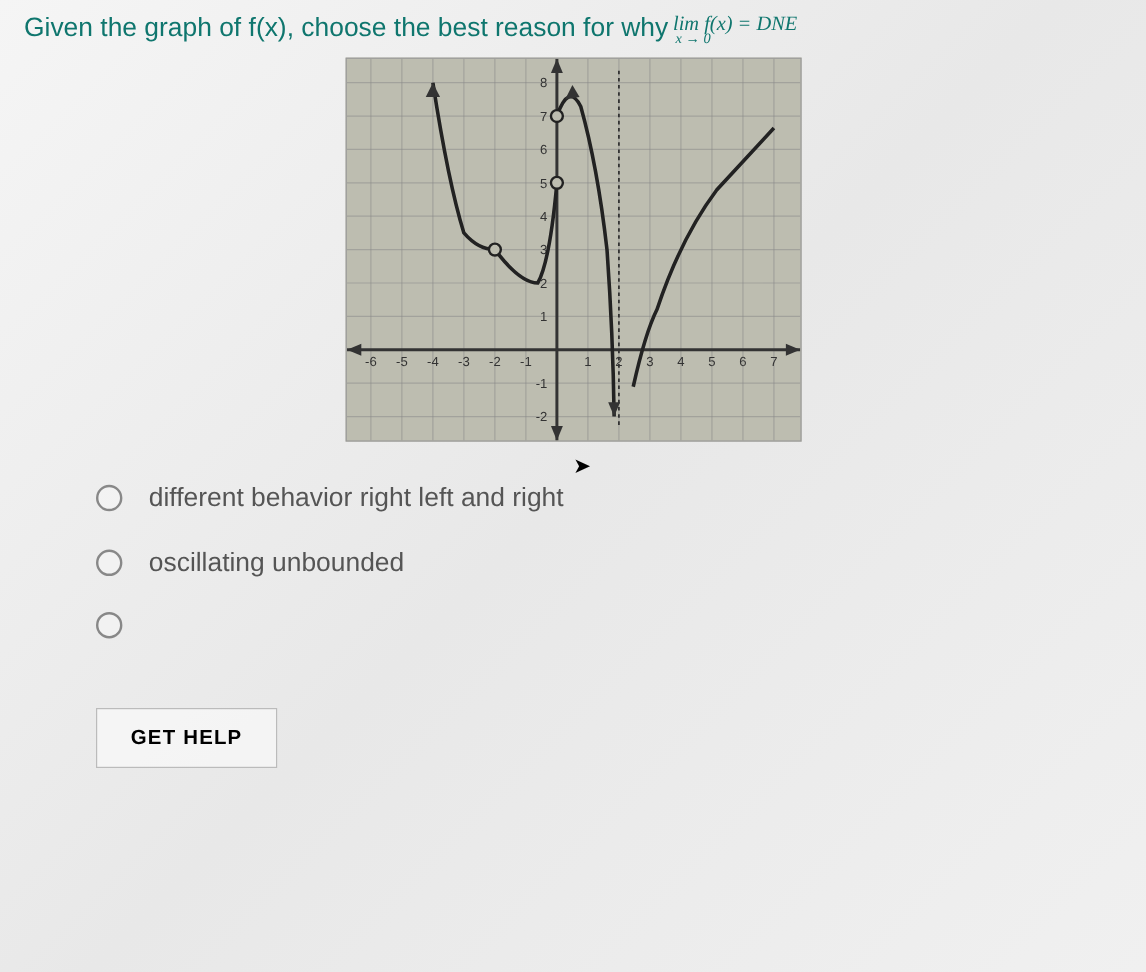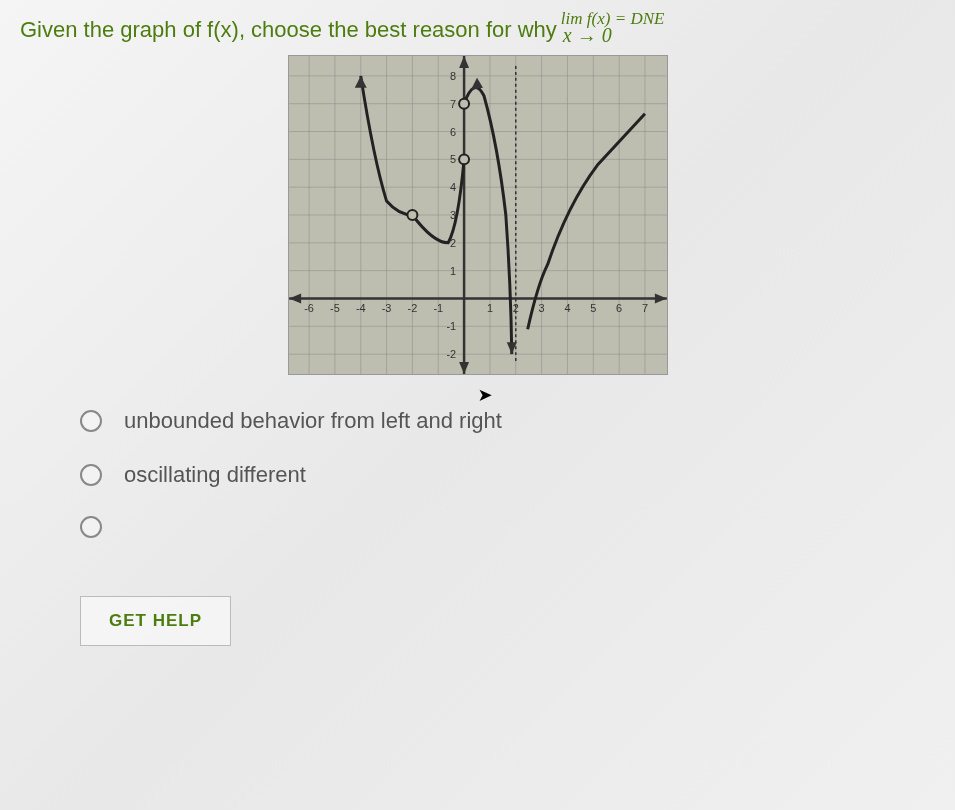--- a/index.html
+++ b/index.html
@@ -13,21 +13,21 @@
       overflow: hidden;
     }
     .page {
       padding: 10px 20px;
     }
     .question-header {
       display: flex;
       align-items: flex-end;
       justify-content: flex-start;
       font-size: 22px;
-      color: #4d7c0f;
+      color: #0f766e;
       margin-bottom: 10px;
     }
     .question-text {
       padding-bottom: 2px;
     }
     .limit-expr {
       font-style: italic;
       font-family: 'Times New Roman', serif;
       font-size: 24px;
       margin-left: 4px;
@@ -35,21 +35,21 @@
       padding-top: 0;
       line-height: 1;
     }
     .limit-expr .lim-top {
       display: block;
       text-align: left;
       font-size: 17px;
     }
     .limit-expr .lim-sub {
       display: block;
-      font-size: 20px;
+      font-size: 12px;
       margin-top: -2px;
       margin-left: 2px;
     }
     .graph-wrap {
       text-align: center;
       margin: 10px 0 30px 0;
     }
     .graph {
       display: inline-block;
       width: 380px;
@@ -87,21 +87,21 @@
     .option-label {
       font-size: 22px;
       color: #555;
     }
     .help-btn {
       display: inline-block;
       margin: 30px 0 0 60px;
       padding: 14px 28px;
       border: 1px solid #bbb;
       background: rgba(255,255,255,0.5);
-      color: #4d7c0f;
+      color: #000000;
       font-size: 17px;
       font-weight: bold;
       letter-spacing: 1px;
       cursor: pointer;
     }
     svg.graph-svg {
       width: 100%;
       height: 100%;
     }
     .gridline { stroke: #888; stroke-width: 1; opacity: 0.5; }
@@ -201,25 +201,25 @@
         <circle class="open-circle" cx="176" cy="104" r="5"></circle>
         <circle class="open-circle" cx="176" cy="48" r="5"></circle>
       </svg>
       <span class="cursor-arrow">➤</span>
     </div>
   </div>
 
   <div class="options">
     <div class="option">
       <span class="radio"></span>
-      <span class="option-label">unbounded behavior from left and right</span>
+      <span class="option-label">different behavior right left and right</span>
     </div>
     <div class="option">
       <span class="radio"></span>
-      <span class="option-label">oscillating different</span>
+      <span class="option-label">oscillating unbounded</span>
     </div>
     <div class="option">
       <span class="radio"></span>
     </div>
   </div>
 
   <div class="help-btn">
     <span>GET HELP</span>
   </div>
 </div>

